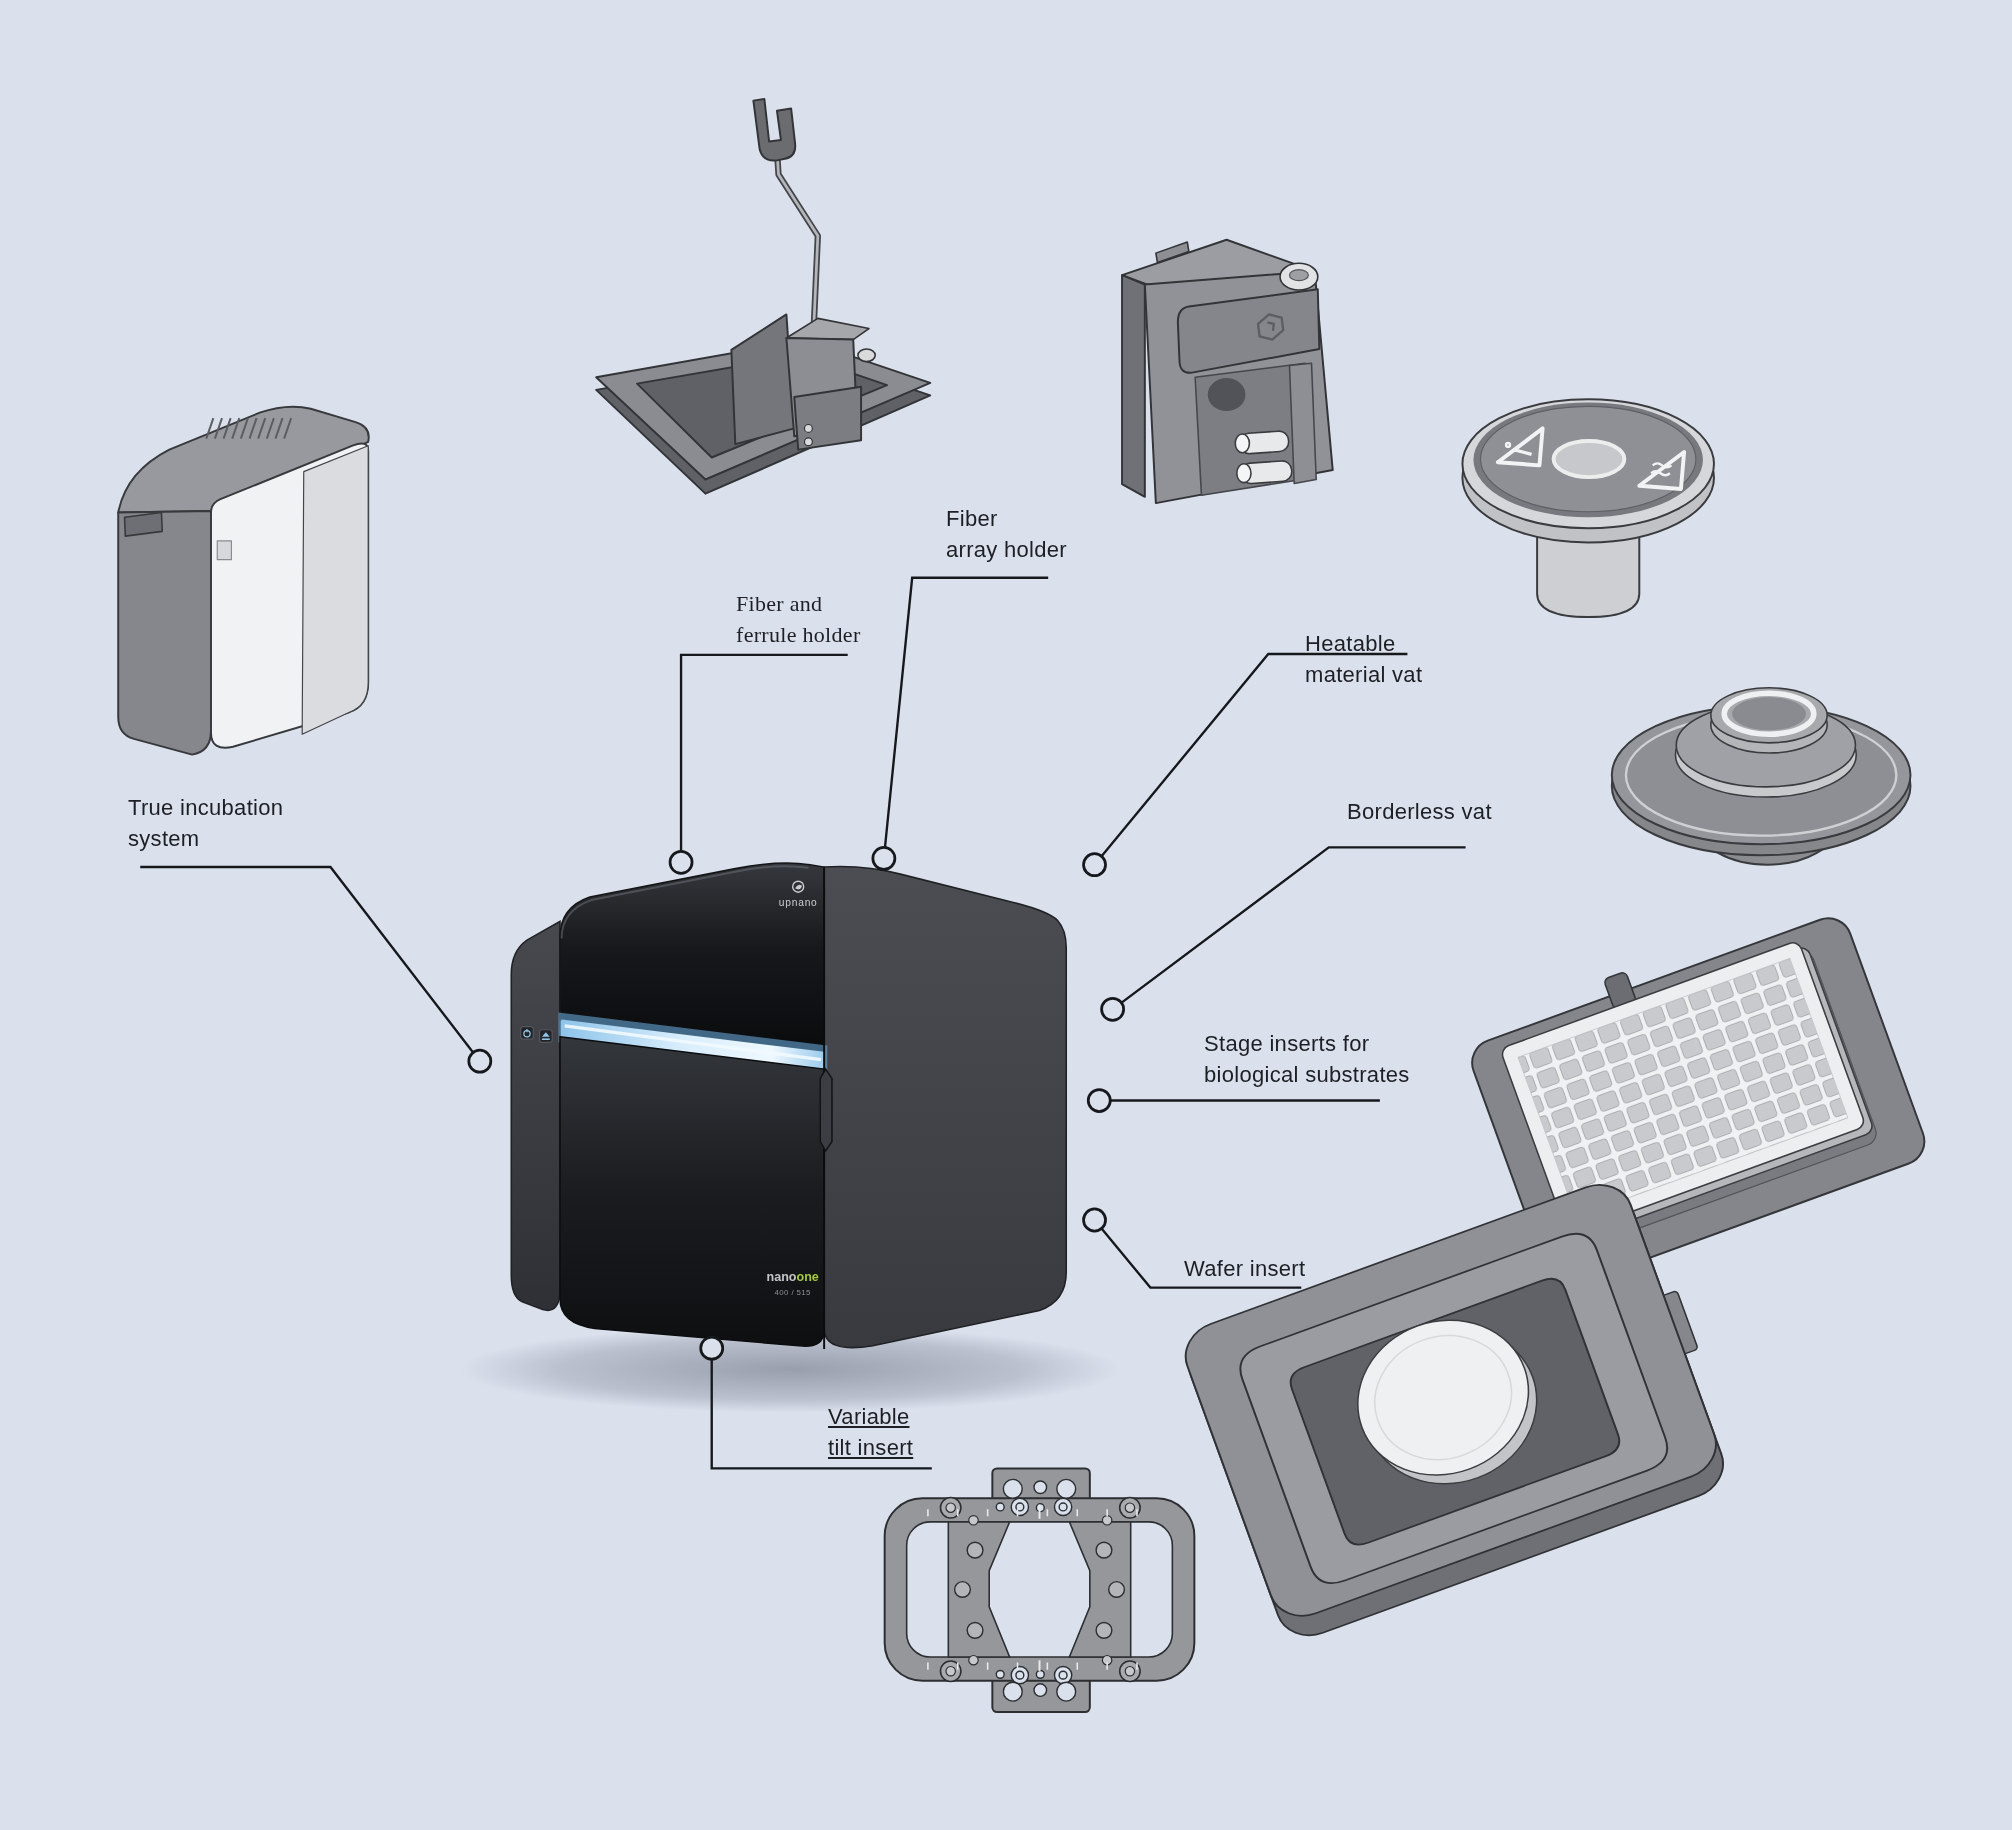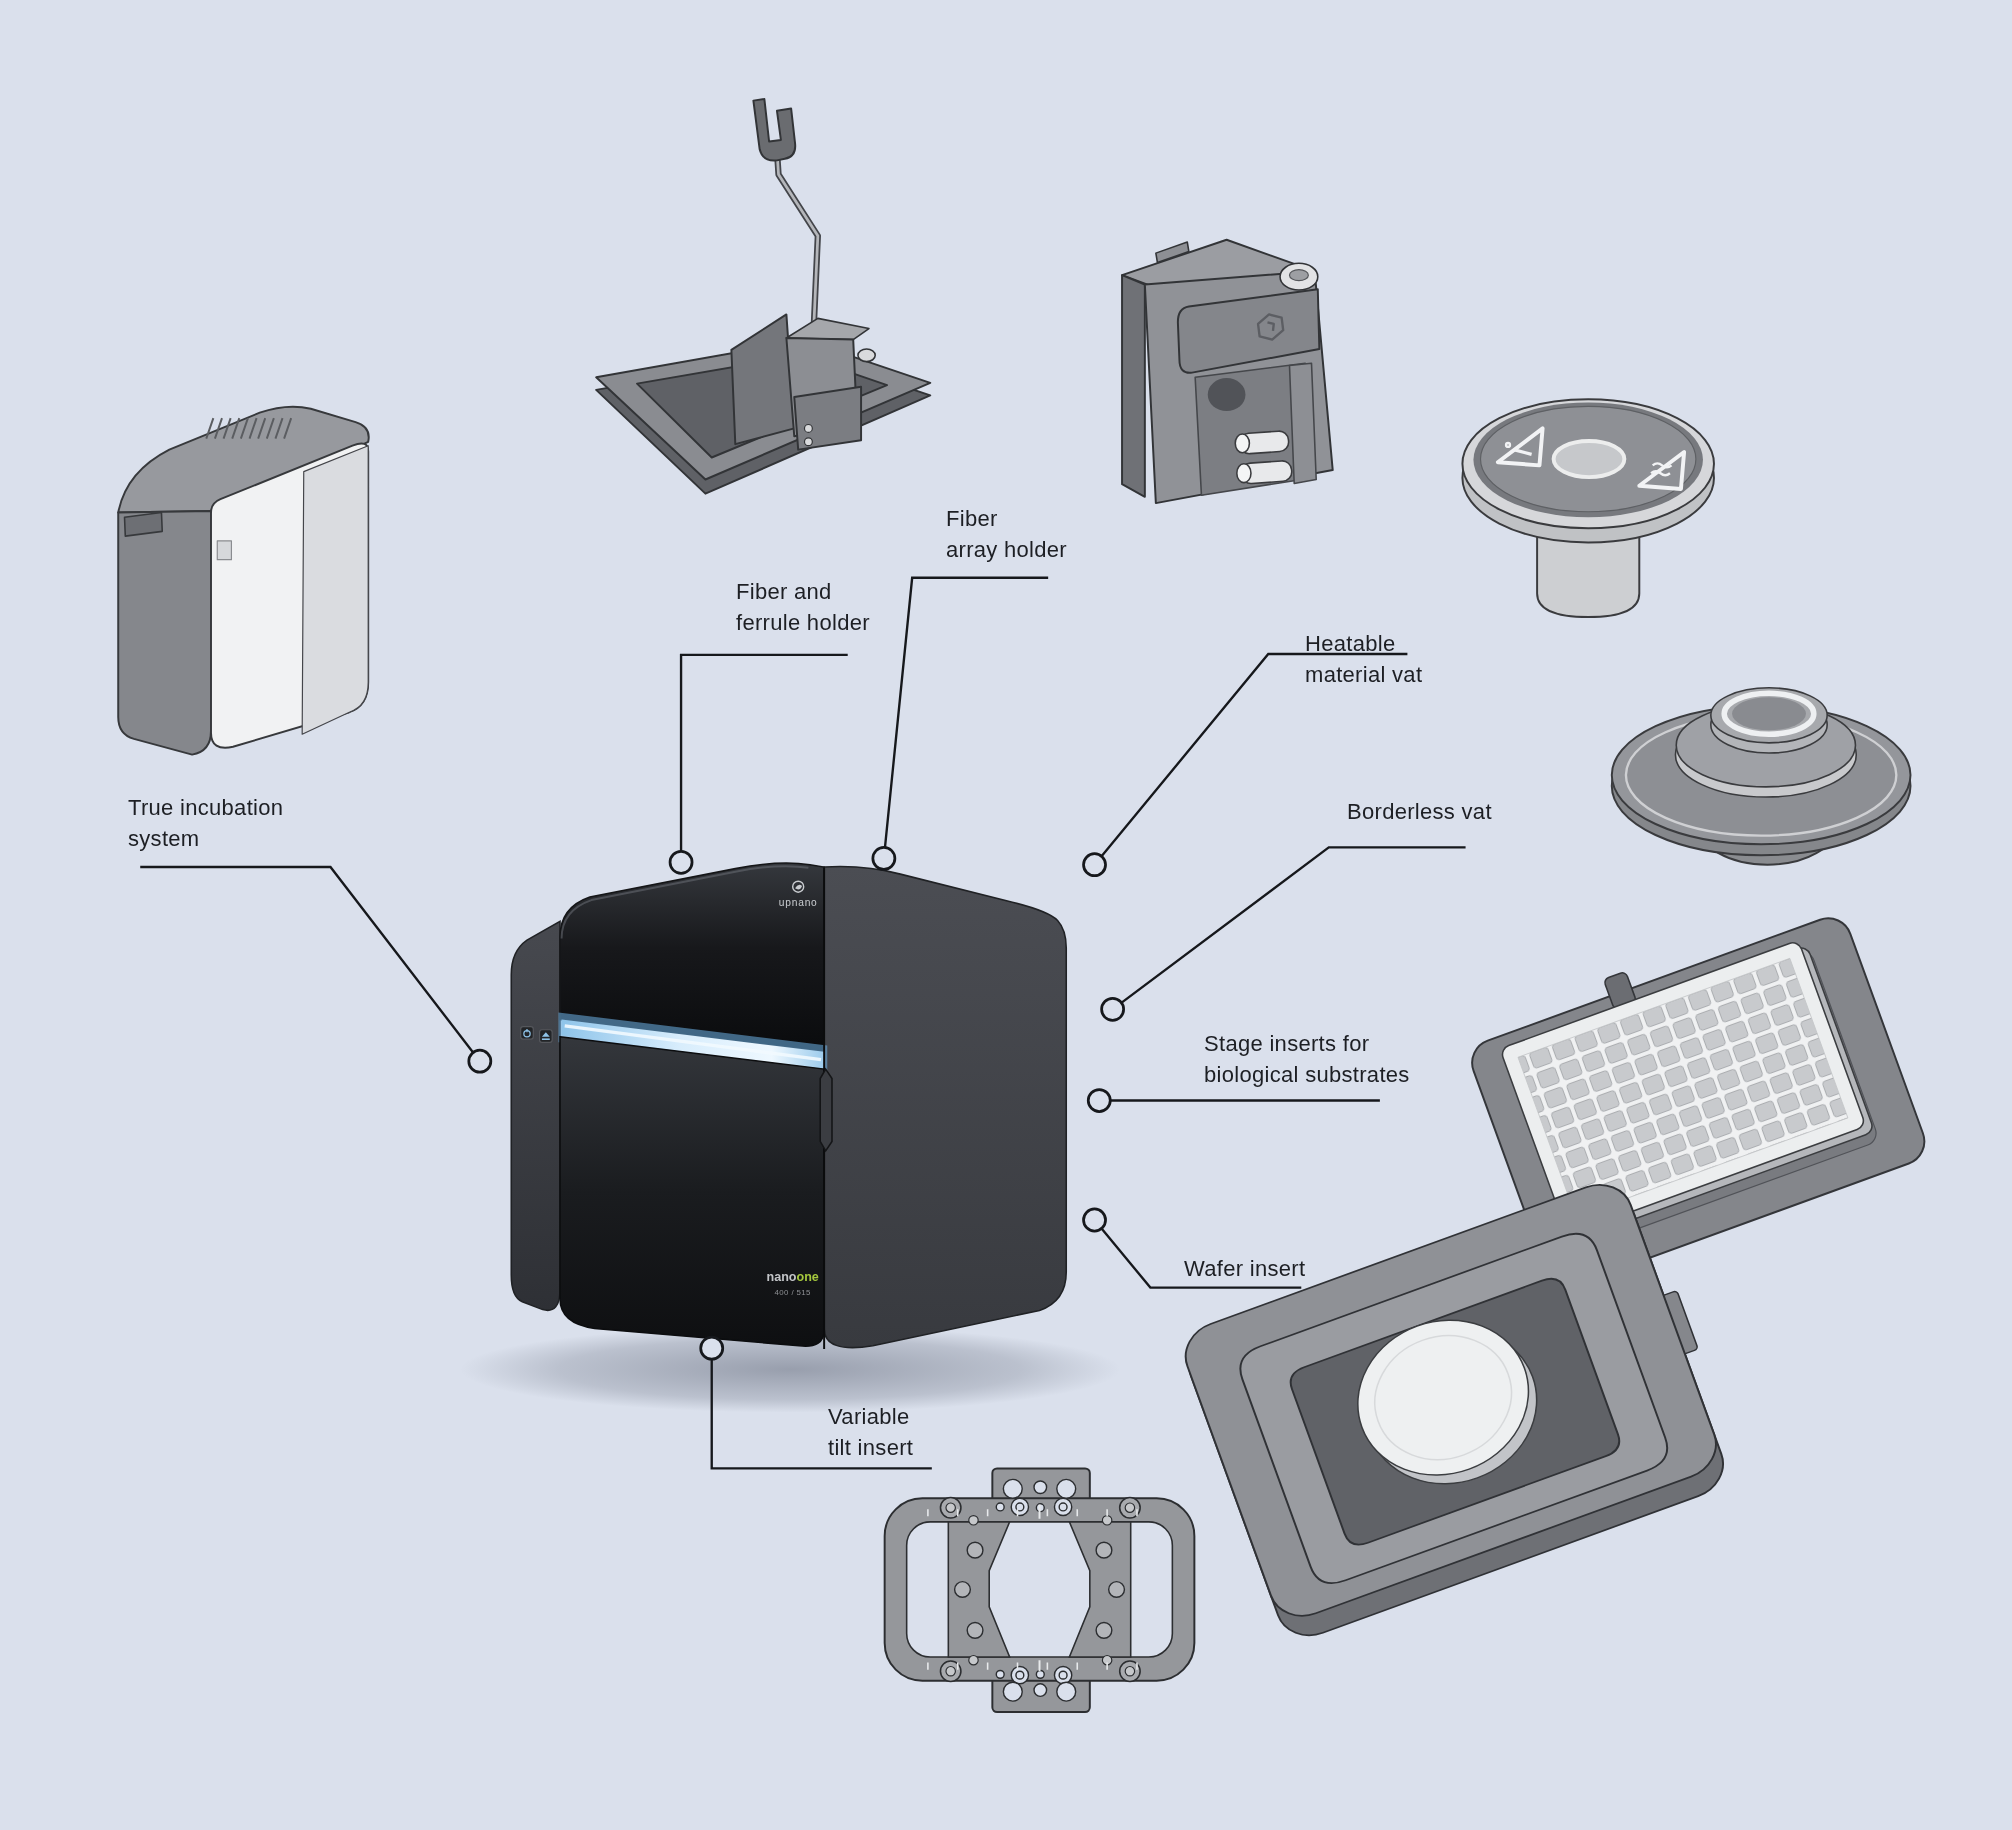--- a/index.html
+++ b/index.html
@@ -275,27 +275,27 @@
     <circle cx="1392" cy="1100" r="14"></circle>
     <circle cx="1415" cy="1284" r="14"></circle>
     <circle cx="1398" cy="1400" r="14"></circle>
     <circle cx="1392" cy="1552" r="14"></circle>
     <circle cx="905" cy="1715" r="14"></circle>
   </g>
 </svg>
 
 <div class="label" style="left:128px;top:792px;">True incubation
 system</div>
-<div class="label" style="left:736px;top:576px;">Fiber and
+<div class="label" style="left:736px;top:588px;font-family:Liberation Serif, serif;">Fiber and
 ferrule holder</div>
 <div class="label" style="left:946px;top:503px;">Fiber
 array holder</div>
 <div class="label" style="left:1305px;top:580px;margin-top:48px;">Heatable
 material vat</div>
 <div class="label" style="left:1347px;top:796px;">Borderless vat</div>
 <div class="label" style="left:1204px;top:1028px;">Stage inserts for
 biological substrates</div>
 <div class="label" style="left:1184px;top:1253px;">Wafer insert</div>
-<div class="label" style="left:828px;top:1401px;">Variable
+<div class="label" style="left:828px;top:1401px;text-decoration:underline;">Variable
 tilt insert</div>
 
 </div>
 
 
 </body></html>

